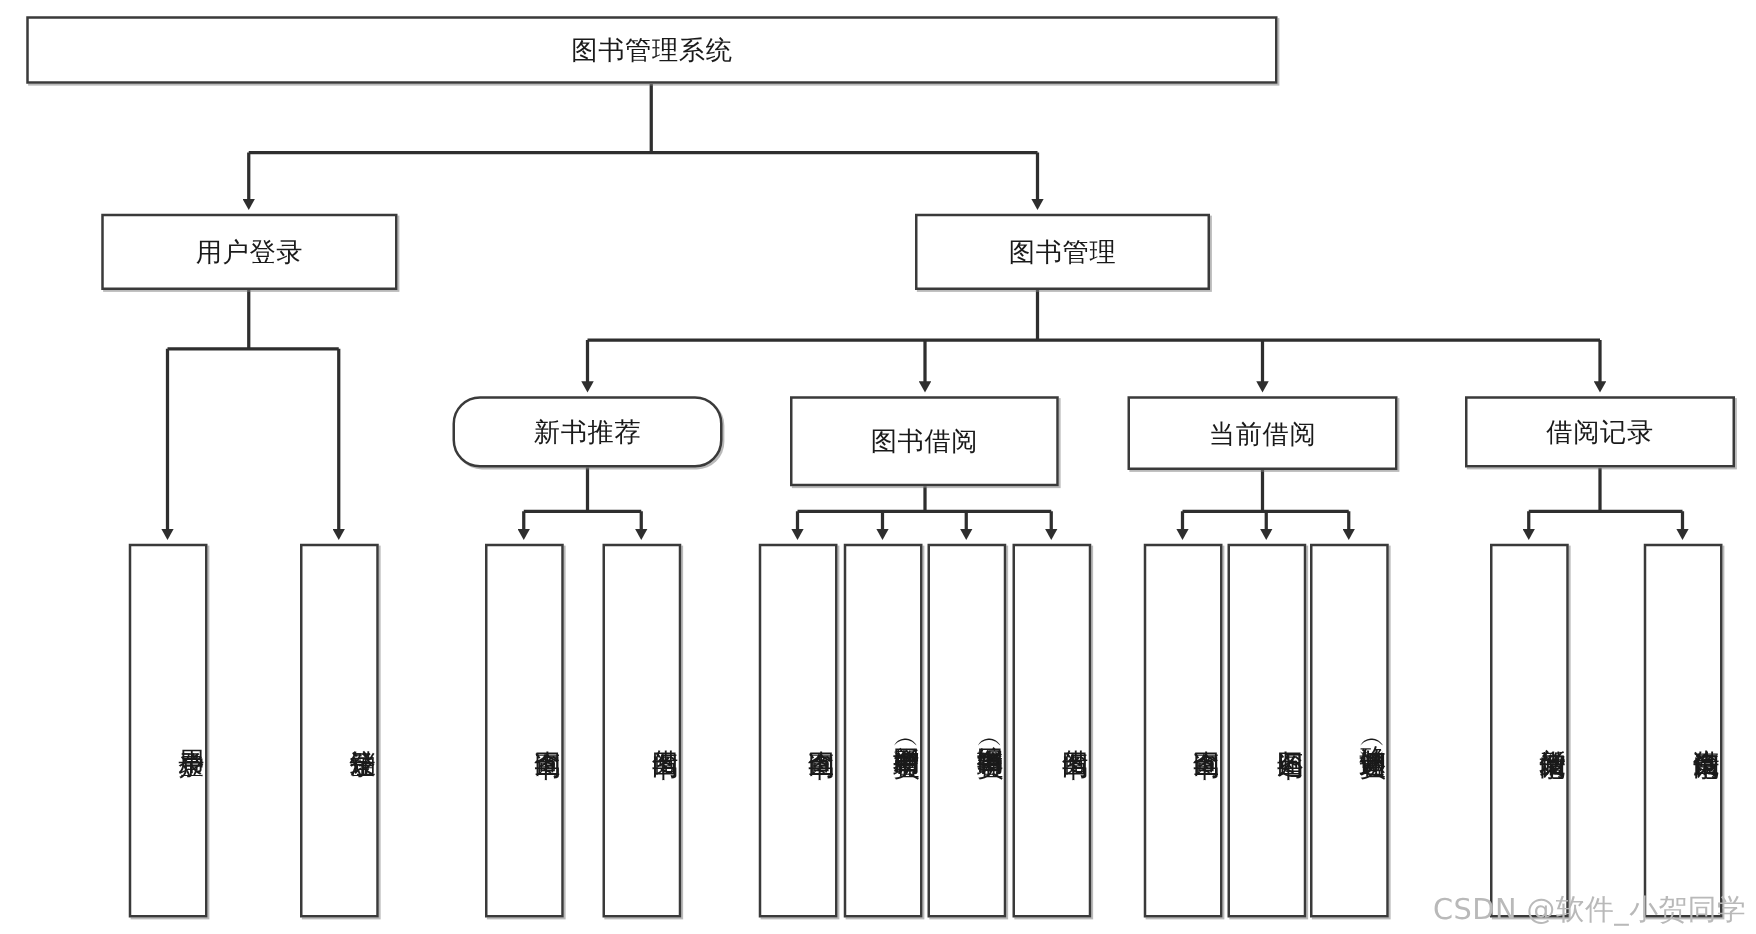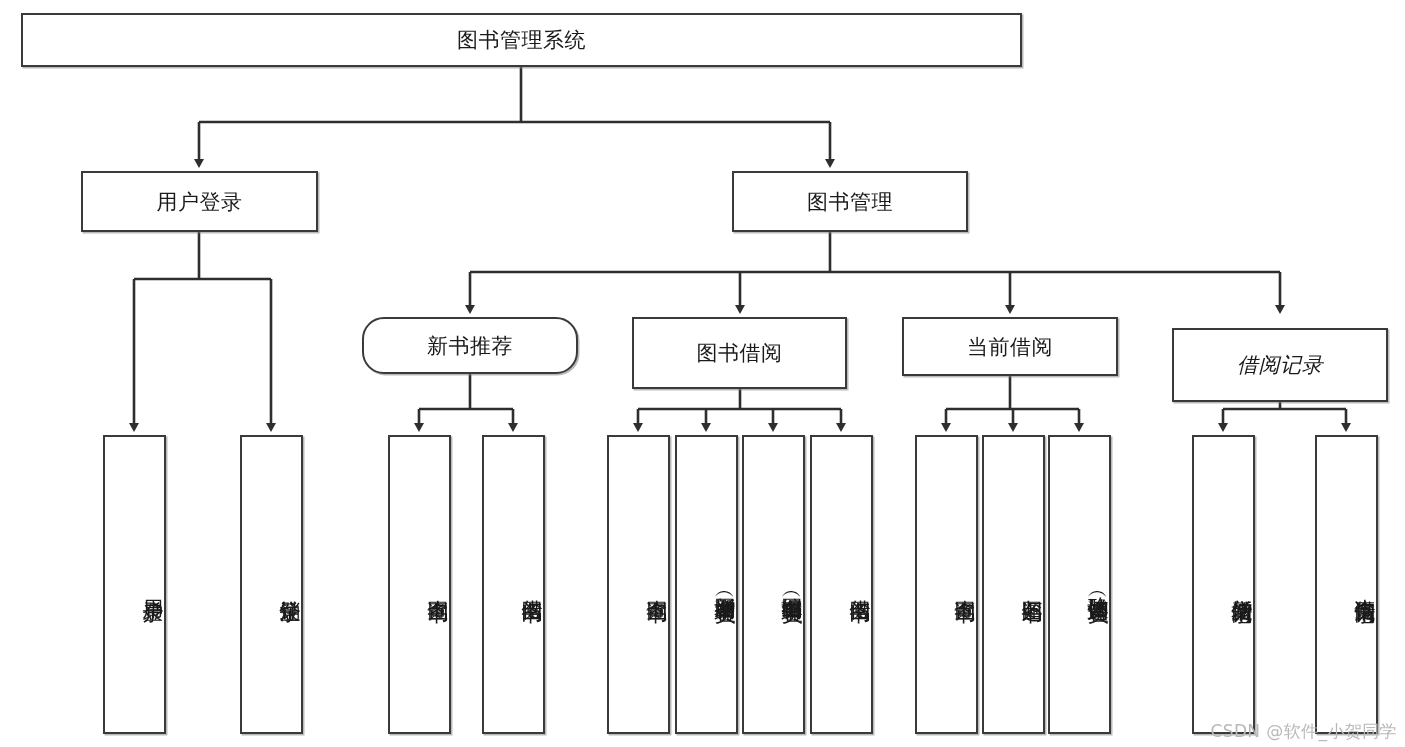--- a/index.html
+++ b/index.html
@@ -51,21 +51,21 @@
     align-items: flex-start;
     justify-content: center;
   }
   .node-v.start-top {
     align-items: flex-start;
   }
   .watermark {
     position: absolute;
     right: 8px;
     bottom: 4px;
-    font-size: 17px;
+    font-size: 23px;
     color: #b9b9b9;
     white-space: nowrap;
     letter-spacing: 0.4px;
   }
 </style>
 </head>
 <body>
 
 <div id="canvas">
 
@@ -120,21 +120,21 @@
   </svg>
 
   <div class="node node-h" style="left:21px;top:13px;width:1001px;height:54px;">图书管理系统</div>
 
   <div class="node node-h" style="left:81px;top:171px;width:237px;height:61px;">用户登录</div>
   <div class="node node-h" style="left:711px;top:171px;width:236px;height:61px;margin-left:21px;">图书管理</div>
 
   <div class="node node-h" style="left:362px;top:317px;width:216px;height:57px;border-radius:22px;">新书推荐</div>
   <div class="node node-h" style="left:632px;top:317px;width:215px;height:72px;">图书借阅</div>
   <div class="node node-h" style="left:902px;top:317px;width:216px;height:59px;">当前借阅</div>
-  <div class="node node-h" style="left:1172px;top:328px;width:216px;height:74px;font-style:italic;">借阅记录</div>
+  <div class="node node-h" style="left:1172px;top:317px;width:216px;height:57px;">借阅记录</div>
 
   <div class="node node-v" style="left:103px;top:435px;width:63px;height:299px;">用户登录</div>
   <div class="node node-v" style="left:240px;top:435px;width:63px;height:299px;">注销登录</div>
 
   <div class="node node-v" style="left:388px;top:435px;width:63px;height:299px;">查询图书</div>
   <div class="node node-v" style="left:482px;top:435px;width:63px;height:299px;">借阅图书</div>
 
   <div class="node node-v" style="left:607px;top:435px;width:63px;height:299px;">查询图书</div>
   <div class="node node-v start-top" style="left:675px;top:435px;width:63px;height:299px;">新增图书（管理员）</div>
   <div class="node node-v start-top" style="left:742px;top:435px;width:63px;height:299px;">编辑图书（管理员）</div>

